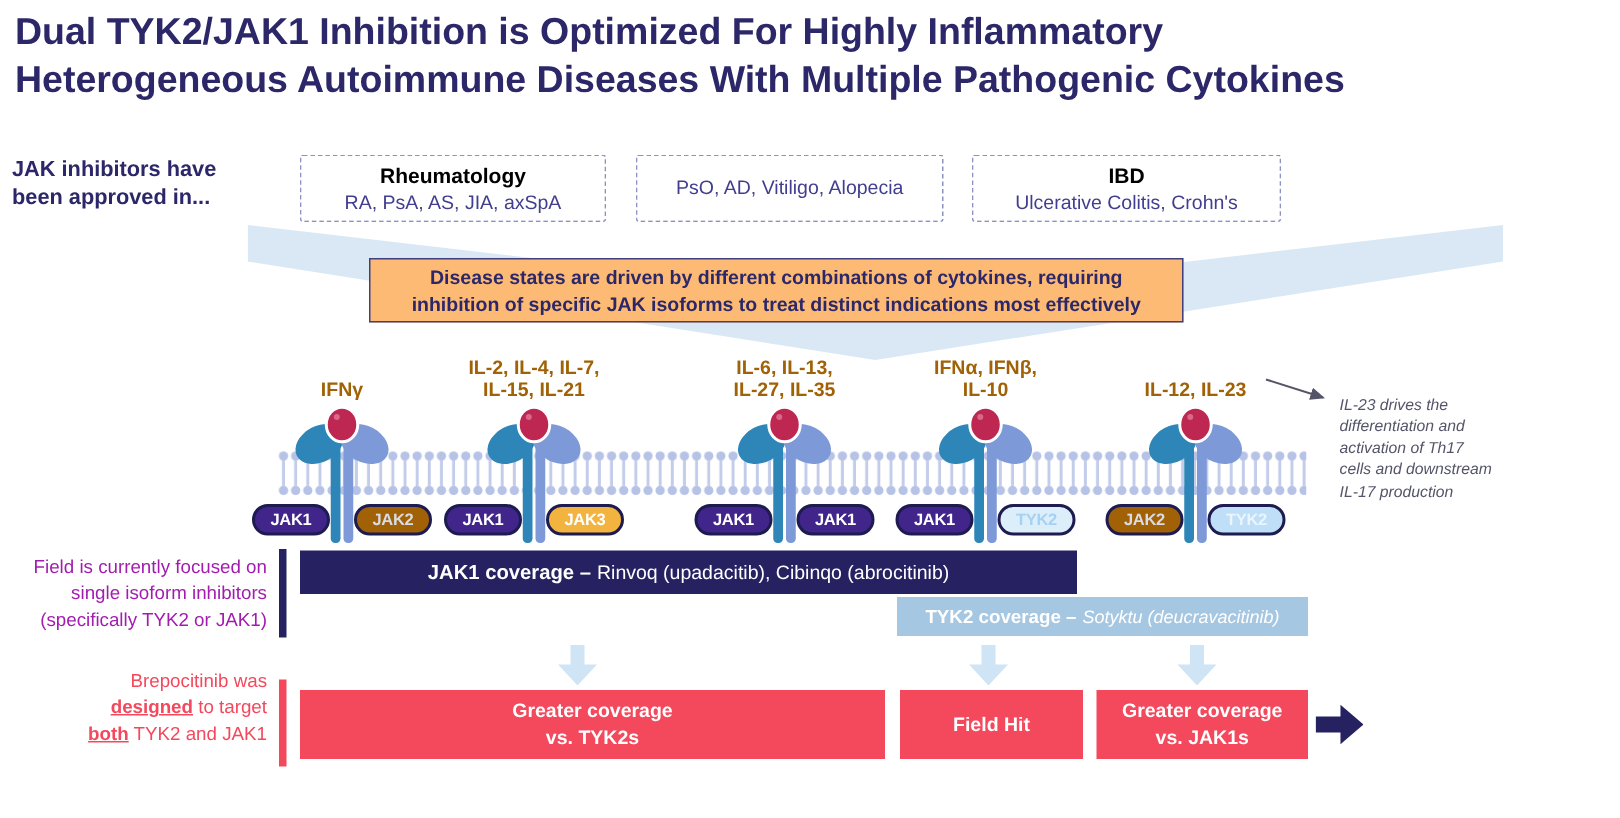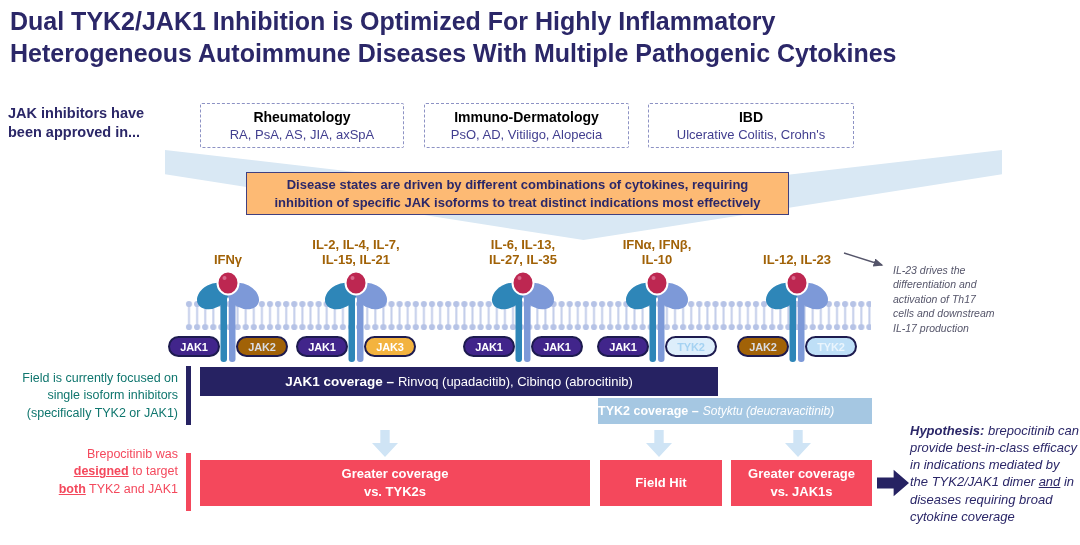--- a/index.html
+++ b/index.html
@@ -42,28 +42,28 @@
   .pill-tyk2-blue{background:#bedff7;color:#eaf5fd;}
 
   .annot-arrow{left:842px;top:250px;z-index:2;}
   .annotation{left:893px;top:263px;width:116px;font-size:10.5px;font-style:italic;color:#55556a;line-height:1.38;}
 
   .bar-jak1{left:200px;top:367px;width:518px;height:29px;background:#262262;display:flex;align-items:center;
             justify-content:center;color:#ffffff;z-index:2;}
   .bar-jak1 .b{font-size:13.5px;font-weight:bold;}
   .bar-jak1 .i{font-size:13px;margin-left:4px;}
   .bar-tyk2{left:598px;top:398px;width:274px;height:26px;background:#a5c7e2;display:flex;align-items:center;
-            color:#ffffff;z-index:1;}
+            justify-content:center;color:#ffffff;z-index:1;}
   .bar-tyk2 .b{font-size:12.5px;font-weight:bold;}
   .bar-tyk2 .i{font-size:12px;font-style:italic;margin-left:4px;}
 
   .vbar-navy{left:186px;top:366px;width:5px;height:59px;background:#262262;}
   .vbar-red{left:186px;top:453px;width:5px;height:58px;background:#f4485c;}
 
-  .field-note{left:2px;top:370px;width:176px;text-align:right;font-size:12.5px;color:#0f766e;line-height:1.38;}
+  .field-note{left:2px;top:370px;width:176px;text-align:right;font-size:12.5px;color:#a21caf;line-height:1.38;}
   .brepo-note{left:2px;top:446px;width:176px;text-align:right;font-size:12.5px;color:#f4485c;line-height:1.38;}
   .brepo-note .bu{font-weight:bold;text-decoration:underline;}
 
   .down-arrow{top:430px;width:26px;height:27px;background:#cfe4f5;
               clip-path:polygon(32% 0,68% 0,68% 48%,100% 48%,50% 100%,0 48%,32% 48%);}
   .da1{left:372px;} .da2{left:646px;} .da3{left:785px;}
 
   .red-box{top:460px;height:46px;background:#f4485c;display:flex;align-items:center;justify-content:center;
            text-align:center;color:#ffffff;font-size:13px;font-weight:bold;line-height:1.35;}
   .rb1{left:200px;width:390px;} .rb2{left:600px;width:122px;} .rb3{left:731px;width:141px;}
@@ -84,21 +84,20 @@
 Heterogeneous Autoimmune Diseases With Multiple Pathogenic Cytokines</div>
 
   <div class="abs approved-label pre">JAK inhibitors have
 been approved in...</div>
 
   <div class="abs dash-box box1">
     <div class="bt">Rheumatology</div>
     <div class="bi">RA, PsA, AS, JIA, axSpA</div>
   </div>
   <div class="abs dash-box box2">
-    <div class="bt">Immuno-Dermatology</div>
     <div class="bi">PsO, AD, Vitiligo, Alopecia</div>
   </div>
   <div class="abs dash-box box3">
     <div class="bt">IBD</div>
     <div class="bi">Ulcerative Colitis, Crohn's</div>
   </div>
 
   <div class="abs chevron"></div>
 
   <div class="abs banner pre">Disease states are driven by different combinations of cytokines, requiring
@@ -226,17 +225,14 @@
   <div class="abs down-arrow da2"></div>
   <div class="abs down-arrow da3"></div>
 
   <div class="abs red-box rb1 pre">Greater coverage
 vs. TYK2s</div>
   <div class="abs red-box rb2 pre">Field Hit</div>
   <div class="abs red-box rb3 pre">Greater coverage
 vs. JAK1s</div>
 
   <div class="abs right-arrow"></div>
-  <div class="abs hypothesis">
-    <span class="lead">Hypothesis:</span><span> brepocitinib can provide best-in-class efficacy in indications mediated by the TYK2/JAK1 dimer </span><span class="u">and</span><span> in diseases requiring broad cytokine coverage</span>
-  </div>
 
 </div>
 
 </body></html>

